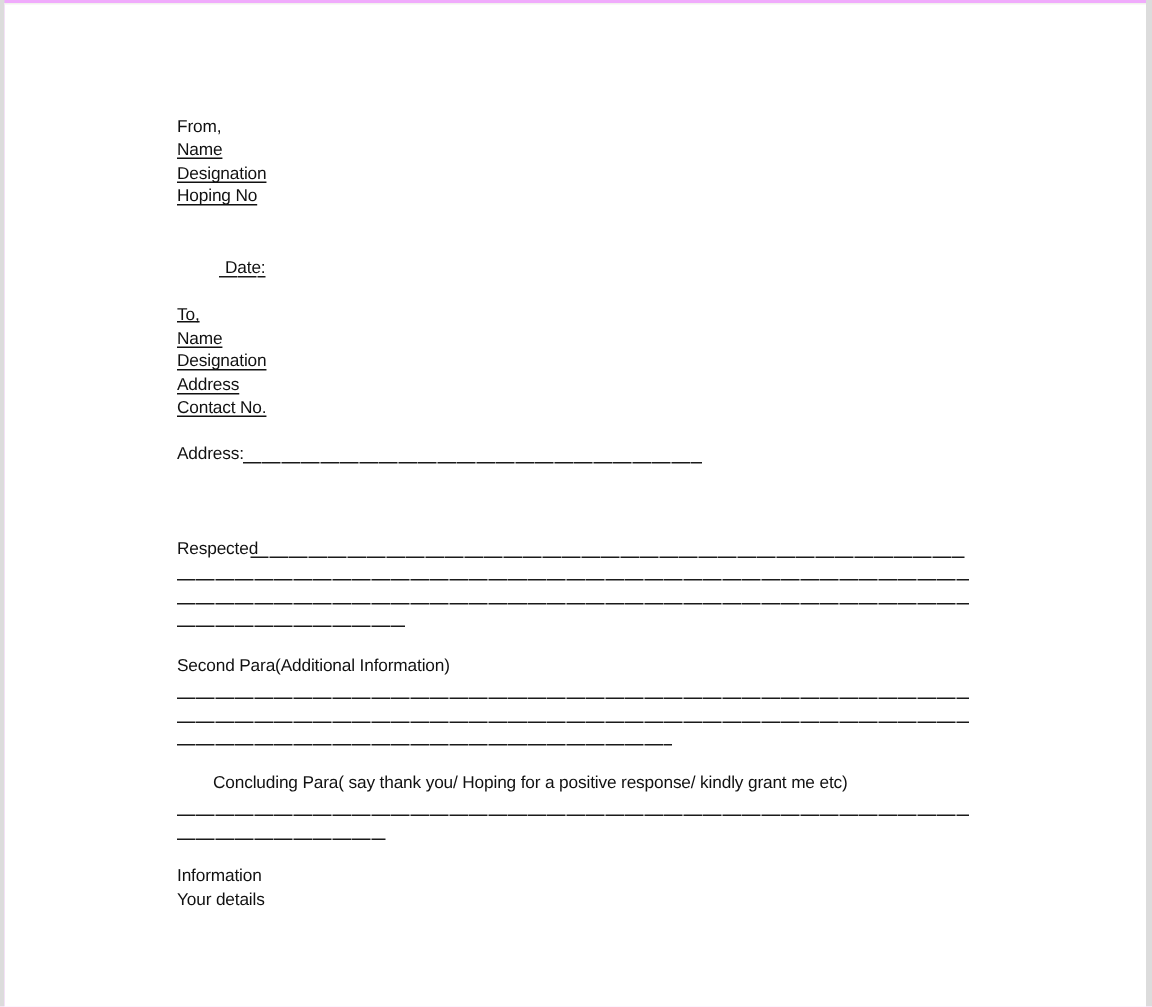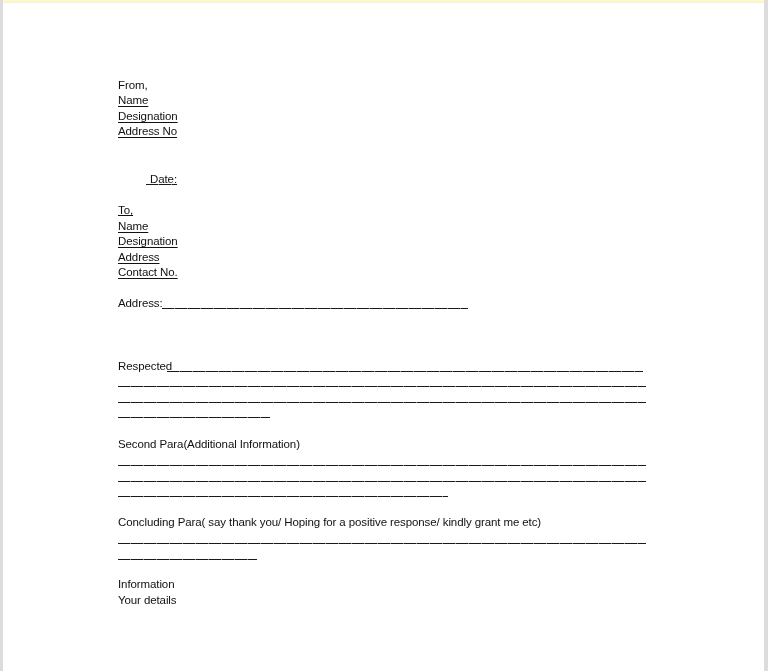--- a/index.html
+++ b/index.html
@@ -7,21 +7,21 @@
       padding: 0;
       width: 768px;
       height: 671px;
       overflow: hidden;
       background: #ffffff;
     }
     .viewer {
       position: relative;
       width: 768px;
       height: 671px;
-      background: #fef9c3;
+      background: #f0abfc;
     }
     .page {
       position: absolute;
       left: 3px;
       top: 2px;
       width: 761px;
       height: 669px;
       background: #ffffff;
       border-top: 1px solid #f1f1ee;
     }
@@ -60,21 +60,21 @@
 
 <div class="viewer">
   <div class="edge-left"></div>
   <div class="edge-right"></div>
 
   <div class="page"></div>
 
   <div class="line" style="top:78px;">From,</div>
   <div class="line u" style="top:93px;">Name</div>
   <div class="line u" style="top:109px;">Designation</div>
-  <div class="line u" style="top:124px;">Address No</div>
+  <div class="line u" style="top:124px;">Hoping No</div>
 
   <div class="line" style="top:172px;padding-left:32px;">
     <span>Date:</span>
   </div>
   <div class="rule" style="left:146px; top:184px; width:31px;"></div>
 
   <div class="line" style="top:203px;text-decoration:underline;">To,</div>
   <div class="line u" style="top:219px;">Name</div>
   <div class="line u" style="top:234px;">Designation</div>
   <div class="line u" style="top:250px;">Address</div>
@@ -88,19 +88,19 @@
   <div class="rule" style="left:167px; top:371px; width:476px;"></div>
   <div class="rule" style="top:386px; width:528px;"></div>
   <div class="rule" style="top:402px; width:528px;"></div>
   <div class="rule" style="top:417px; width:152px;"></div>
 
   <div class="line" style="top:437px;">Second Para(Additional Information)</div>
   <div class="rule" style="top:465px; width:528px;"></div>
   <div class="rule" style="top:481px; width:528px;"></div>
   <div class="rule" style="top:496px; width:330px;"></div>
 
-  <div class="line" style="top:515px;">Concluding Para( say thank you/ Hoping for a positive response/ kindly grant me etc)</div>
+  <div class="line" style="top:515px;margin-left:24px;">Concluding Para( say thank you/ Hoping for a positive response/ kindly grant me etc)</div>
   <div class="rule" style="top:543px; width:528px;"></div>
   <div class="rule" style="top:559px; width:139px;"></div>
 
   <div class="line" style="top:577px;">Information</div>
   <div class="line" style="top:593px;">Your details</div>
 </div>
 
 </body></html>

